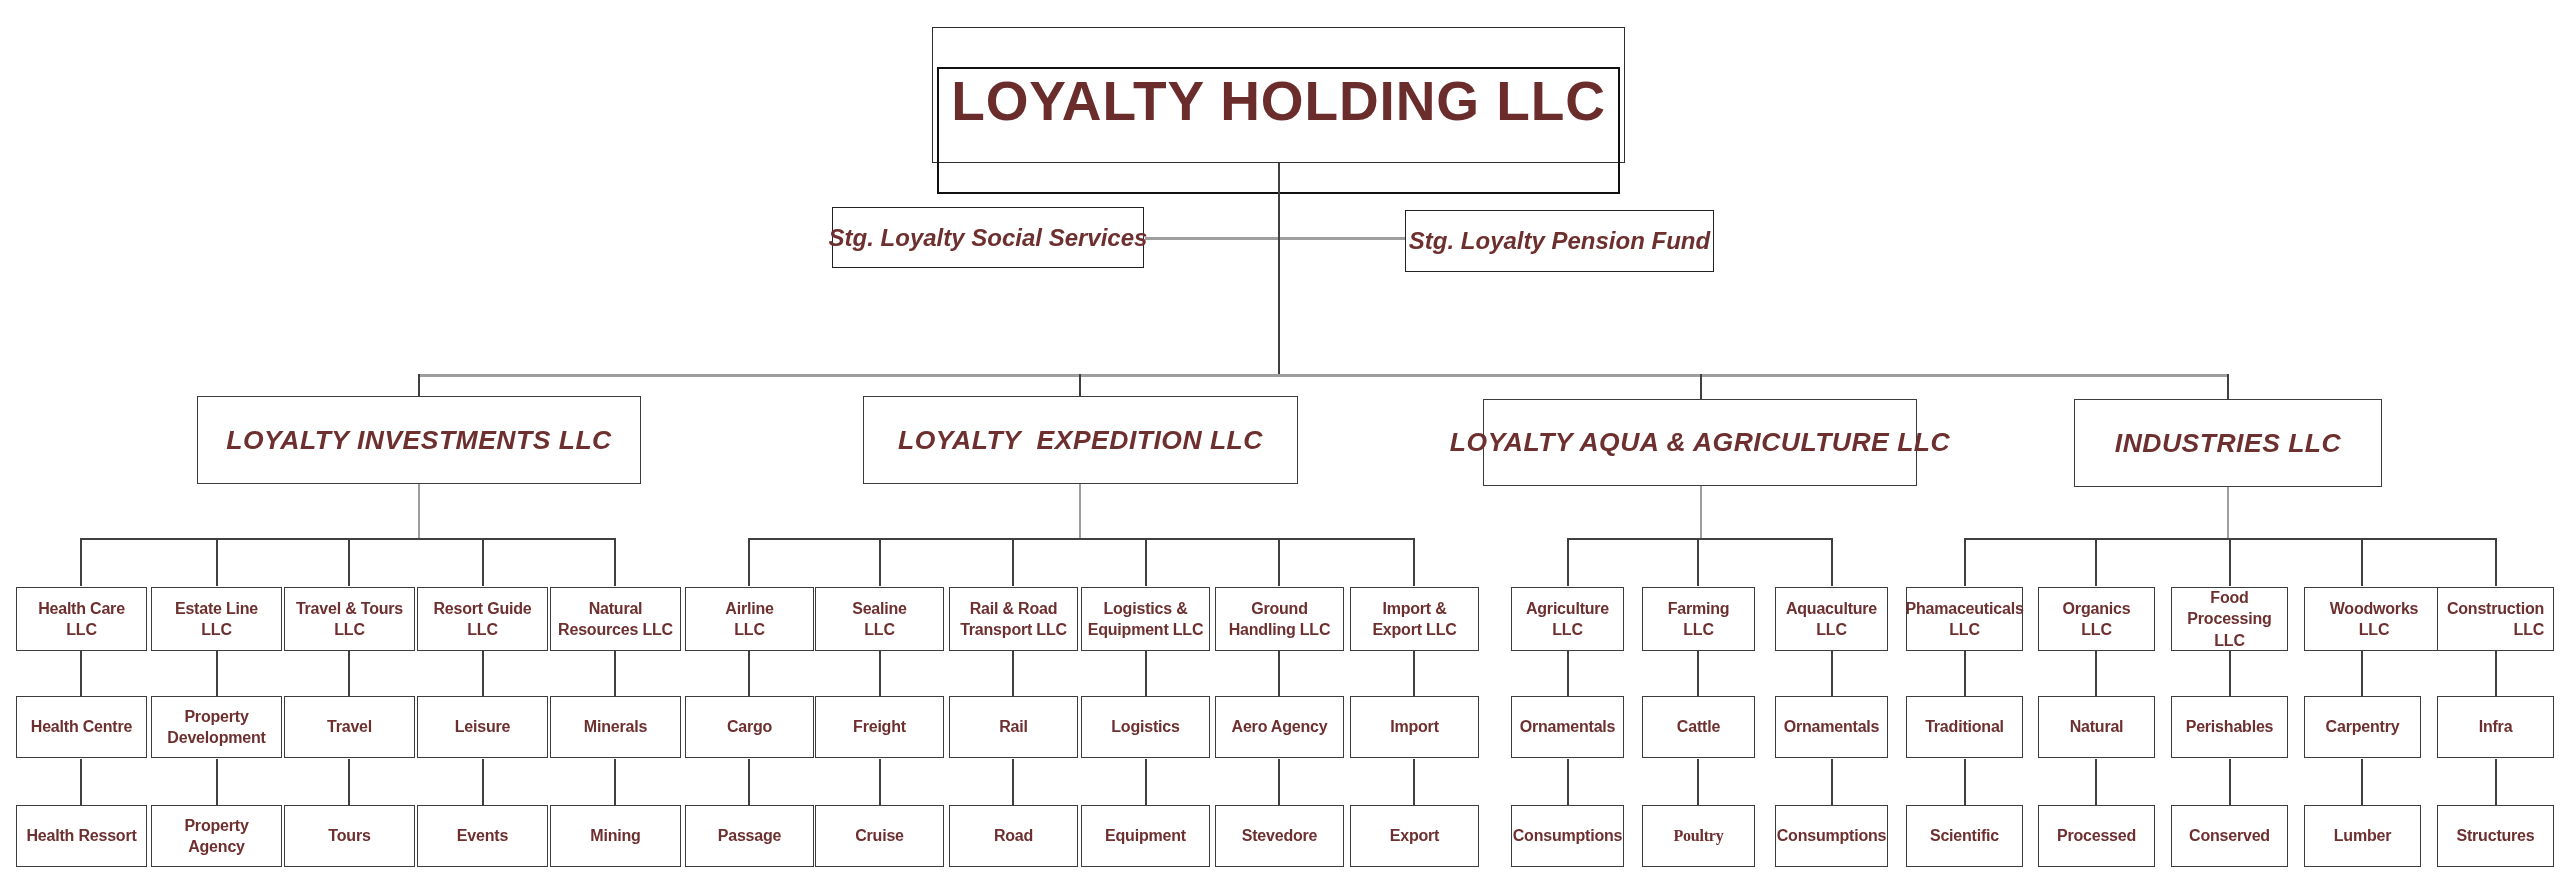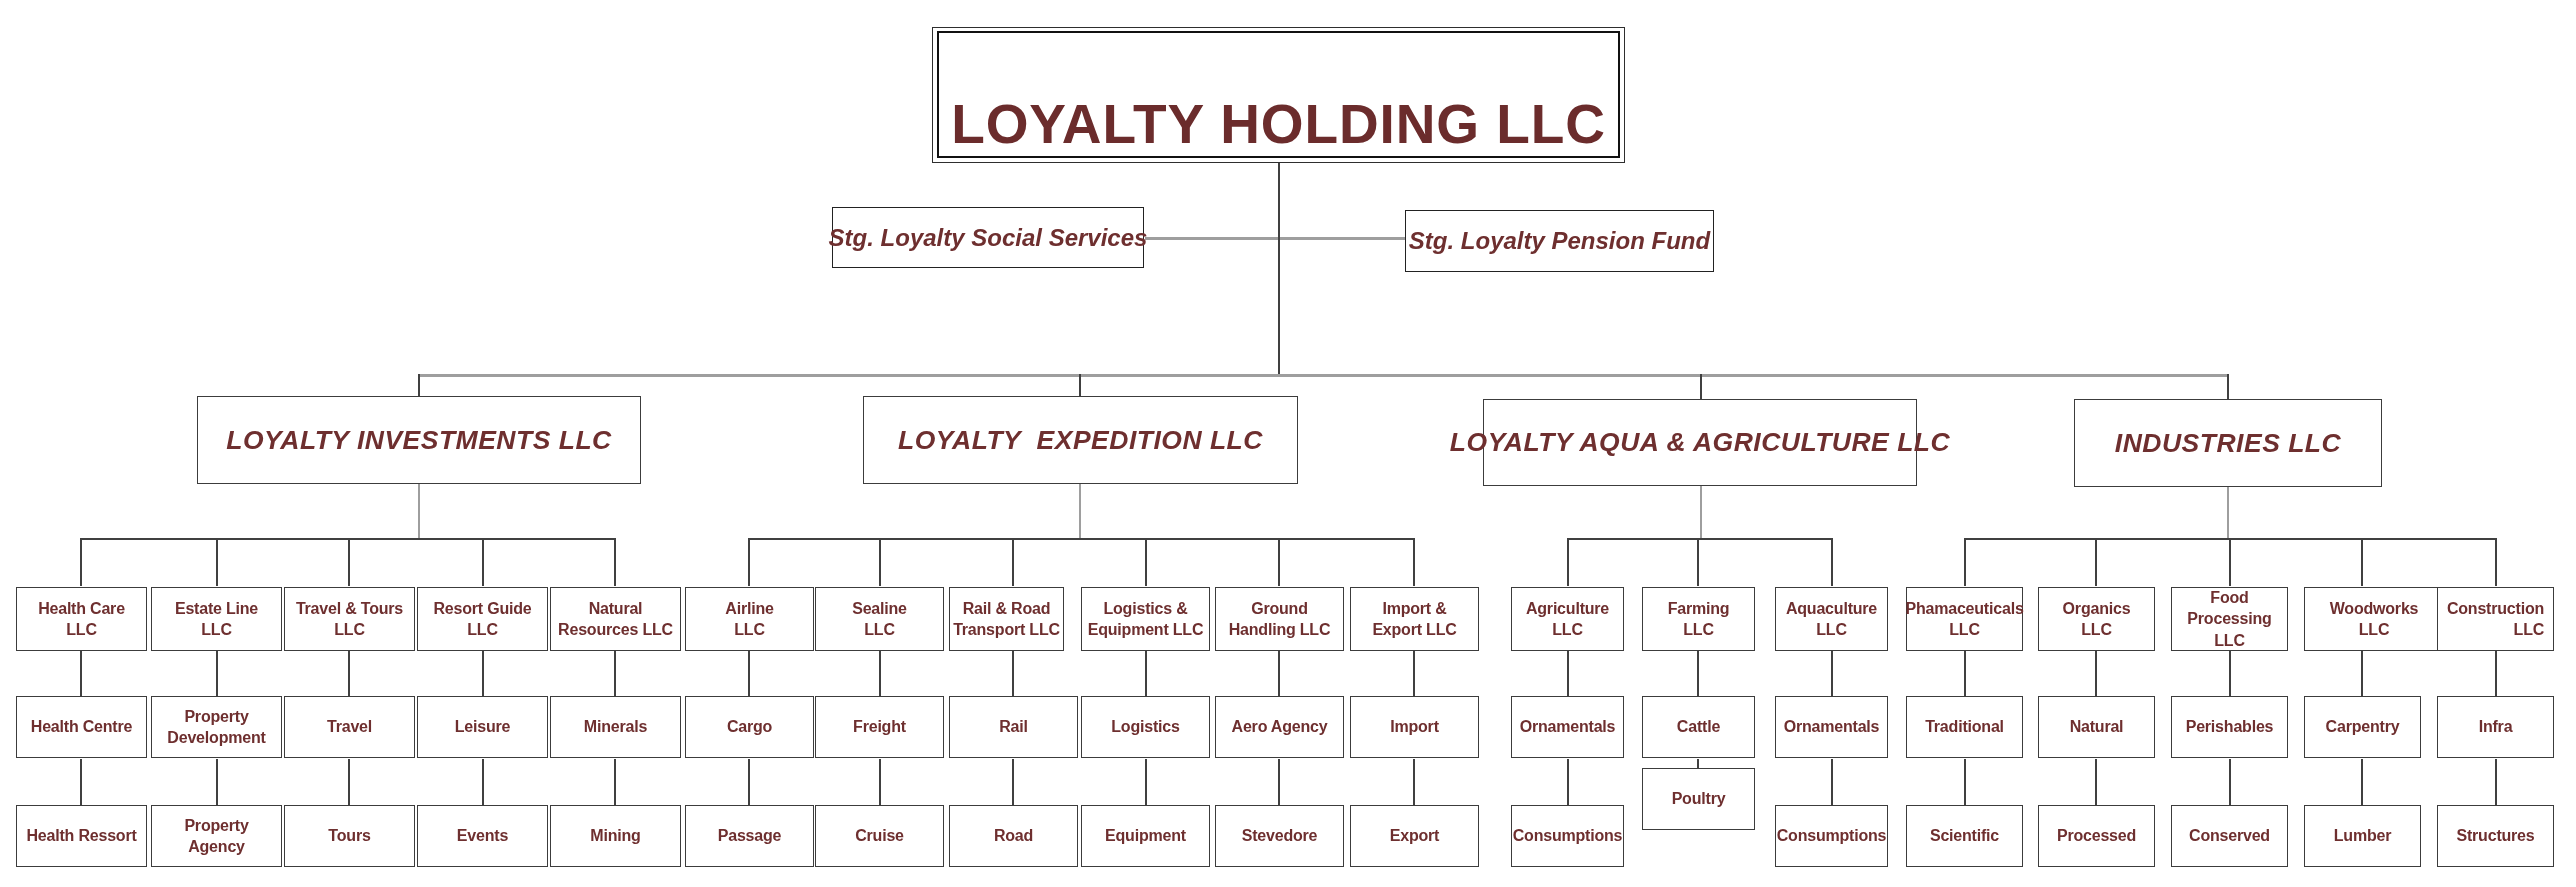--- a/index.html
+++ b/index.html
@@ -34,21 +34,21 @@
   .title-outer{
     position:absolute;
     border:1.9px solid #2e2e2e;
     background:#ffffff;
     padding:3.8px;box-sizing:border-box;
   }
   .title-inner{
     width:100%;height:100%;
     border:2.8px solid #111111;
     box-sizing:border-box;
-    display:flex;align-items:flex-end;justify-content:center;
+    display:flex;align-items:flex-start;justify-content:center;margin-top:36px;
   }
   .title-text{
     font-size:55px;font-weight:bold;letter-spacing:0.9px;color:#6b2c2c;
   }
   .line{position:absolute;}
   .v{width:1.9px;background:#404040;}
   .h{height:1.9px;background:#404040;}
   .gray{background:#9e9e9e;}
 </style>
 </head>
@@ -209,21 +209,21 @@
         <div>Freight</div>
       </div>
     </div>
     <div class="line v" style="left: 879px; top: 759px; height: 46px;"></div>
     <div class="box leaf" style="left: 815px; top: 805px; width: 129px; height: 62px;">
       <div>
         <div>Cruise</div>
       </div>
     </div>
     <div class="line v" style="left: 1012px; top: 538px; height: 48px;"></div>
-    <div class="box leaf" style="left: 949px; top: 587px; width: 115px; height: 64px;">
+    <div class="box leaf" style="left: 949px; top: 587px; width: 129px; height: 64px;">
       <div>
         <div>Rail &amp; Road</div>
         <div>Transport LLC</div>
       </div>
     </div>
     <div class="line v" style="left: 1012px; top: 651px; height: 45px;"></div>
     <div class="box leaf" style="left: 949px; top: 696px; width: 129px; height: 62px;">
       <div>
         <div>Rail</div>
       </div>
@@ -321,21 +321,21 @@
         <div>LLC</div>
       </div>
     </div>
     <div class="line v" style="left: 1697px; top: 651px; height: 45px;"></div>
     <div class="box leaf" style="left: 1642px; top: 696px; width: 113px; height: 62px; justify-content: center;">
       <div>
         <div>Cattle</div>
       </div>
     </div>
     <div class="line v" style="left: 1697px; top: 759px; height: 46px;"></div>
-    <div class="box leaf" style="left: 1642px; top: 768px; width: 113px; height: 62px;">
+    <div class="box leaf" style="left: 1642px; top: 805px; width: 113px; height: 62px; font-family: Liberation Serif, serif;">
       <div>
         <div>Poultry</div>
       </div>
     </div>
     <div class="line v" style="left: 1831px; top: 538px; height: 48px;"></div>
     <div class="box leaf" style="left: 1775px; top: 587px; width: 113px; height: 64px;">
       <div>
         <div>Aquaculture</div>
         <div>LLC</div>
       </div>

